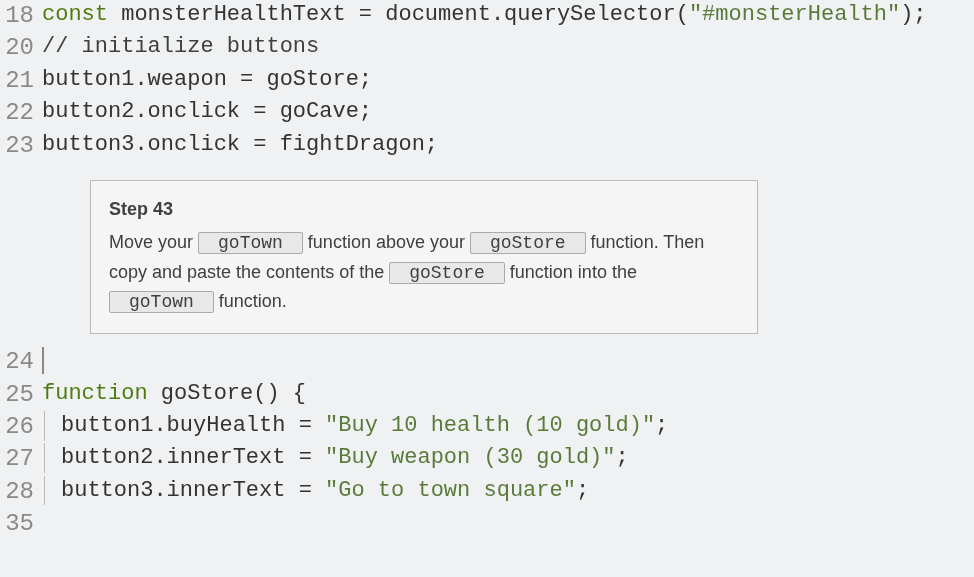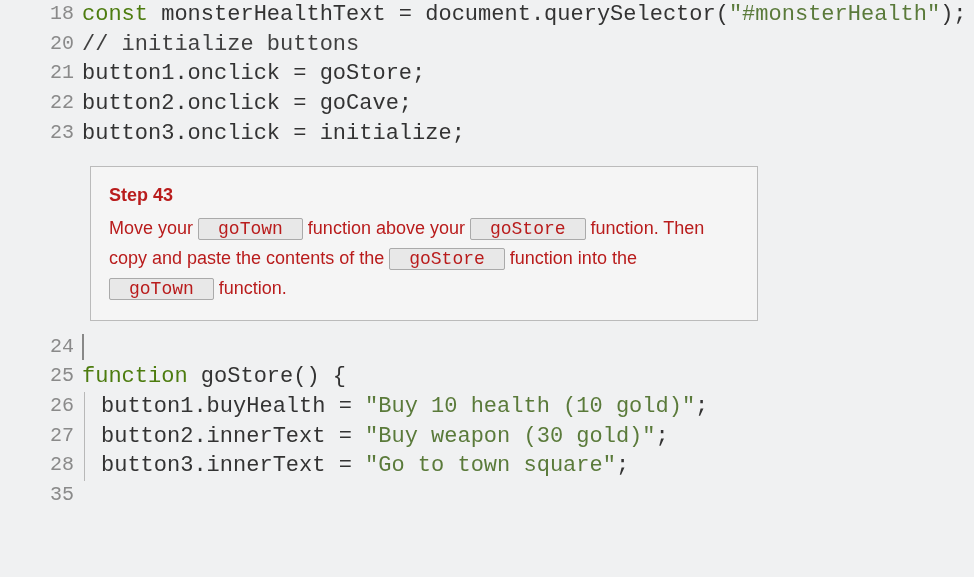--- a/index.html
+++ b/index.html
@@ -21,40 +21,39 @@
       align-items: flex-start;
       line-height: 1.35;
     }
     .line-num {
       width: 34px;
       text-align: right;
       color: #8a8a8a;
       padding-right: 8px;
       flex-shrink: 0;
       user-select: none;
-      font-size: 20px;
-      margin-left: 40px;
+      font-size: 24px;
     }
     .code-content {
       white-space: pre;
       color: #333;
     }
     .kw { color: #4d7c0f; text-align: right; }
     .comment { color: #404040; }
     .string { color: #5a7a3a; }
     .instruction-box {
       margin: 18px 0 12px 90px;
       width: 630px;
       border: 1px solid #bbb;
       background: #f5f5f5;
       padding: 14px 18px 16px 18px;
       font-family: -apple-system, BlinkMacSystemFont, 'Segoe UI', sans-serif;
       font-size: 18px;
       line-height: 1.6;
-      color: #b91c1c;
+      color: #404040;
     }
     .step-title {
       font-weight: bold;
       margin-bottom: 4px;
     }
     .code-pill {
       font-family: 'Consolas', 'Monaco', 'Courier New', monospace;
       border: 1px solid #aaa;
       background: #e8e8e8;
       padding: 0 19px;
@@ -84,31 +83,31 @@
   </div>
 
 
   <div class="code-line">
     <span class="line-num">20</span>
     <span class="code-content comment">// initialize buttons</span>
   </div>
 
   <div class="code-line">
     <span class="line-num">21</span>
-    <span class="code-content">button1.onclick = goStore;</span>
+    <span class="code-content">button1.weapon = goStore;</span>
   </div>
 
   <div class="code-line">
     <span class="line-num">22</span>
     <span class="code-content">button2.onclick = goCave;</span>
   </div>
 
   <div class="code-line">
     <span class="line-num">23</span>
-    <span class="code-content">button3.onclick = initialize;</span>
+    <span class="code-content">button3.onclick = fightDragon;</span>
   </div>
 
   <div class="instruction-box">
     <div class="step-title">Step 43</div>
     <div>
       <span>Move your </span><span class="code-pill">goTown</span><span> function above your </span><span class="code-pill">goStore</span><span> function. Then copy and paste the contents of the </span><span class="code-pill">goStore</span><span> function into the </span><span class="code-pill">goTown</span><span> function.</span>
     </div>
   </div>
 
   <div class="code-line">

